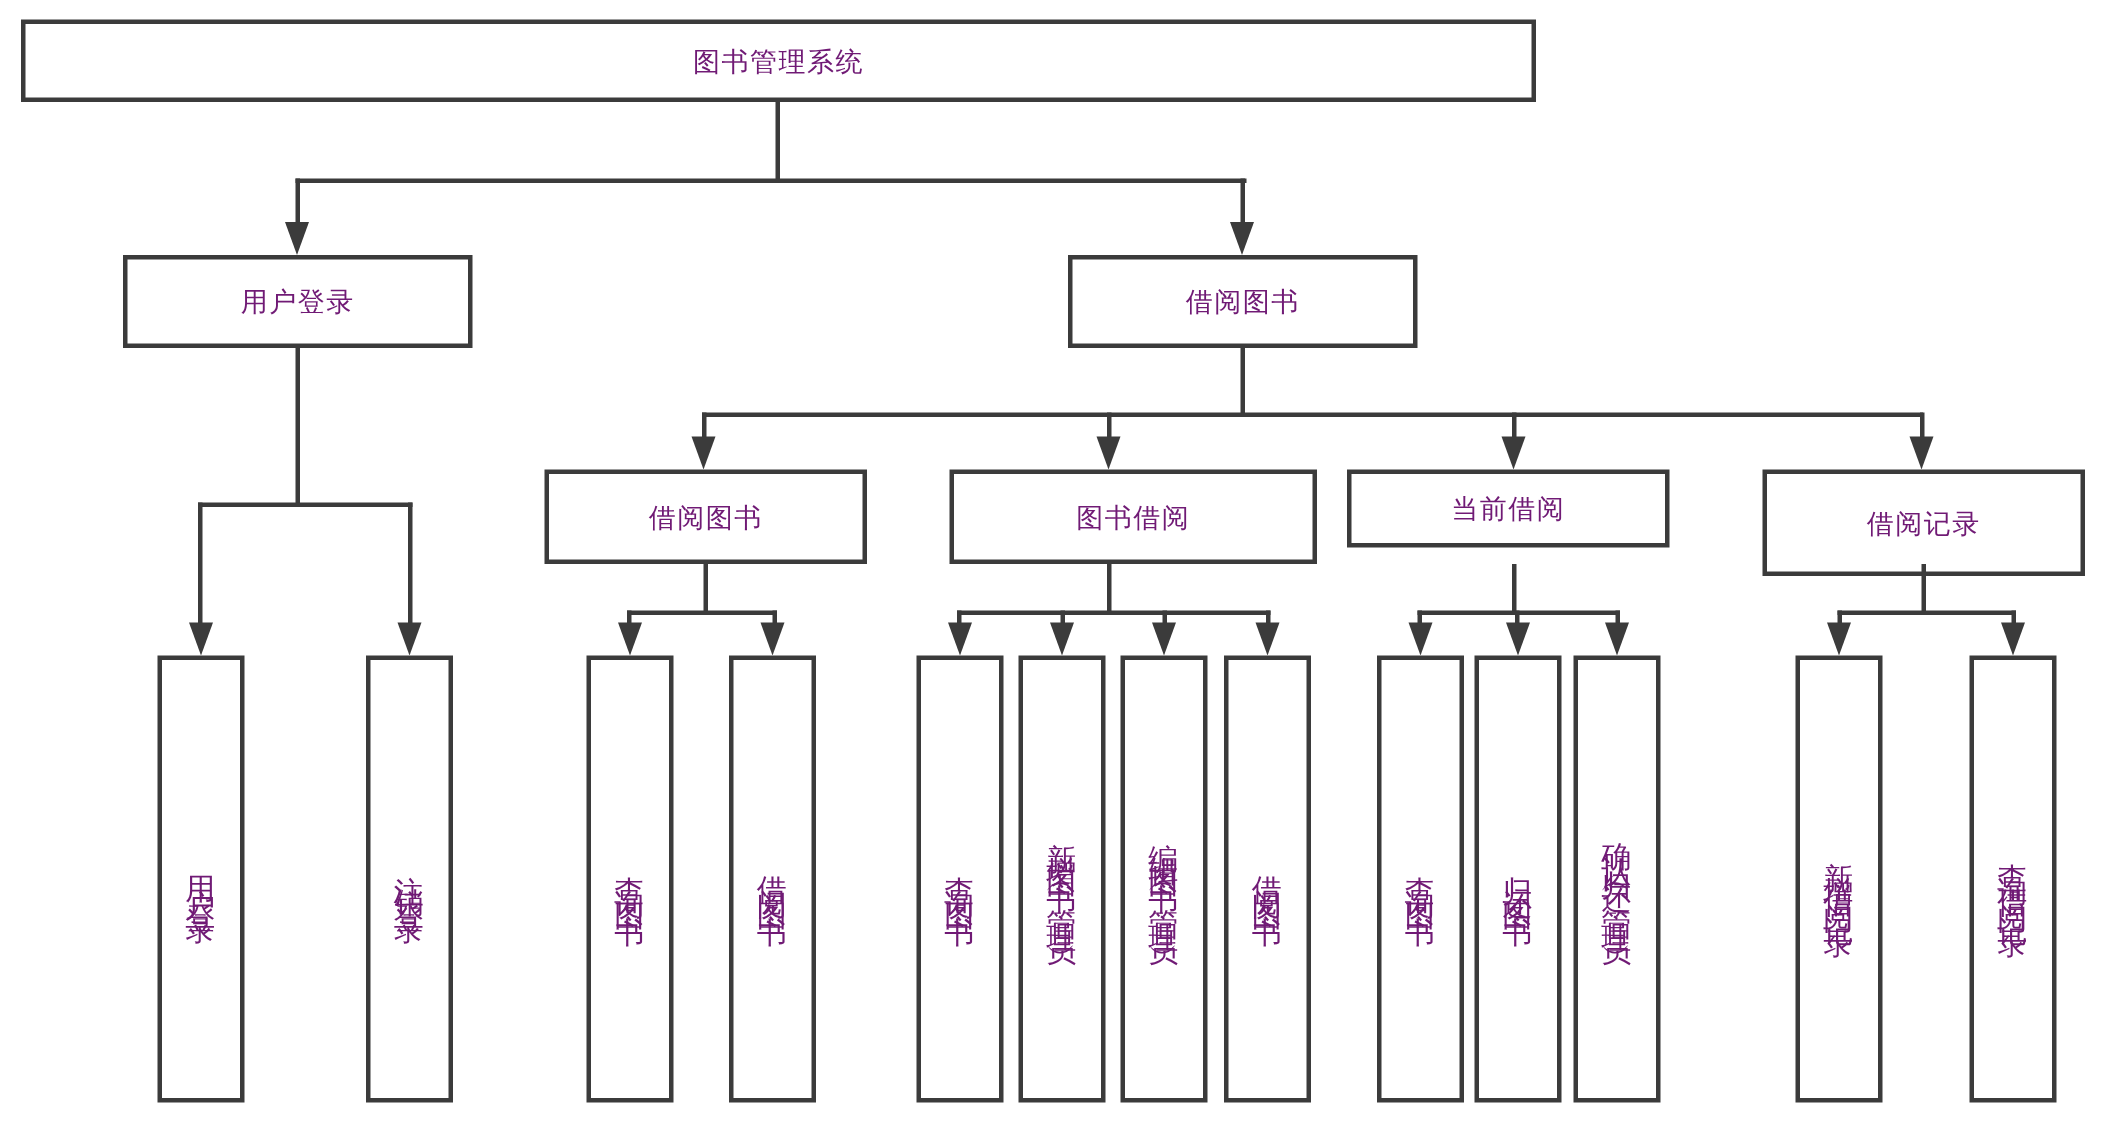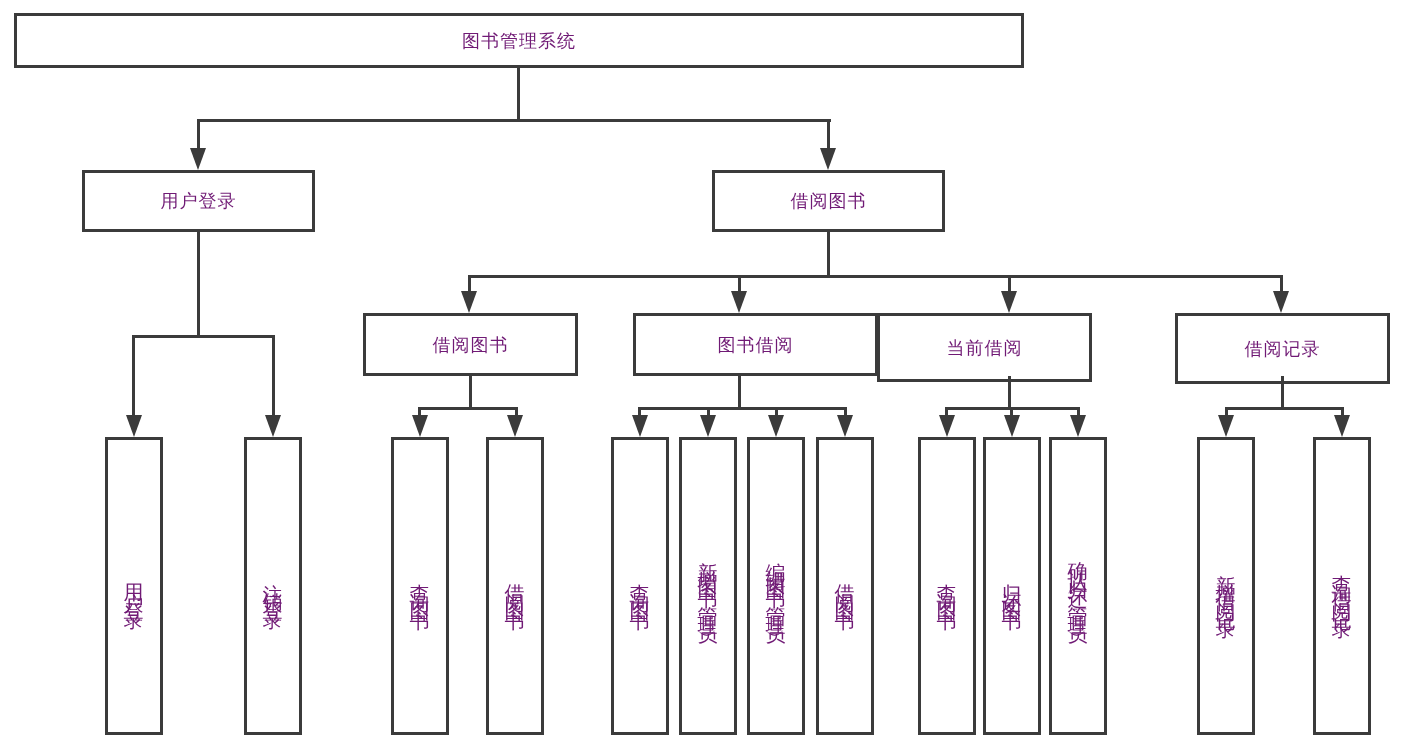--- a/index.html
+++ b/index.html
@@ -79,21 +79,21 @@
   <div class="arr" style="left:461px; top:291px;"></div>
   <div class="ln" style="left:738px; top:275px; width:3px; height:20px;"></div>
   <div class="arr" style="left:731px; top:291px;"></div>
   <div class="ln" style="left:1008px; top:275px; width:3px; height:20px;"></div>
   <div class="arr" style="left:1001px; top:291px;"></div>
   <div class="ln" style="left:1280px; top:275px; width:3px; height:20px;"></div>
   <div class="arr" style="left:1273px; top:291px;"></div>
 
   <div class="box hbox" style="left:363px; top:313px; width:215px; height:63px;">借阅图书</div>
   <div class="box hbox" style="left:633px; top:313px; width:245px; height:63px;">图书借阅</div>
-  <div class="box hbox" style="left:877px; top:313px; width:215px; height:69px;">当前借阅</div>
+  <div class="box hbox" style="left:898px; top:313px; width:215px; height:52px;">当前借阅</div>
   <div class="box hbox" style="left:1175px; top:313px; width:215px; height:71px;">借阅记录</div>
 
   <div class="ln" style="left:469px; top:376px; width:3px; height:34px;"></div>
   <div class="ln" style="left:418px; top:407px; width:100px; height:3px;"></div>
   <div class="ln" style="left:418px; top:407px; width:3px; height:12px;"></div>
   <div class="arr" style="left:412px; top:415px;"></div>
   <div class="ln" style="left:515px; top:407px; width:3px; height:12px;"></div>
   <div class="arr" style="left:507px; top:415px;"></div>
 
   <div class="ln" style="left:738px; top:376px; width:3px; height:34px;"></div>

